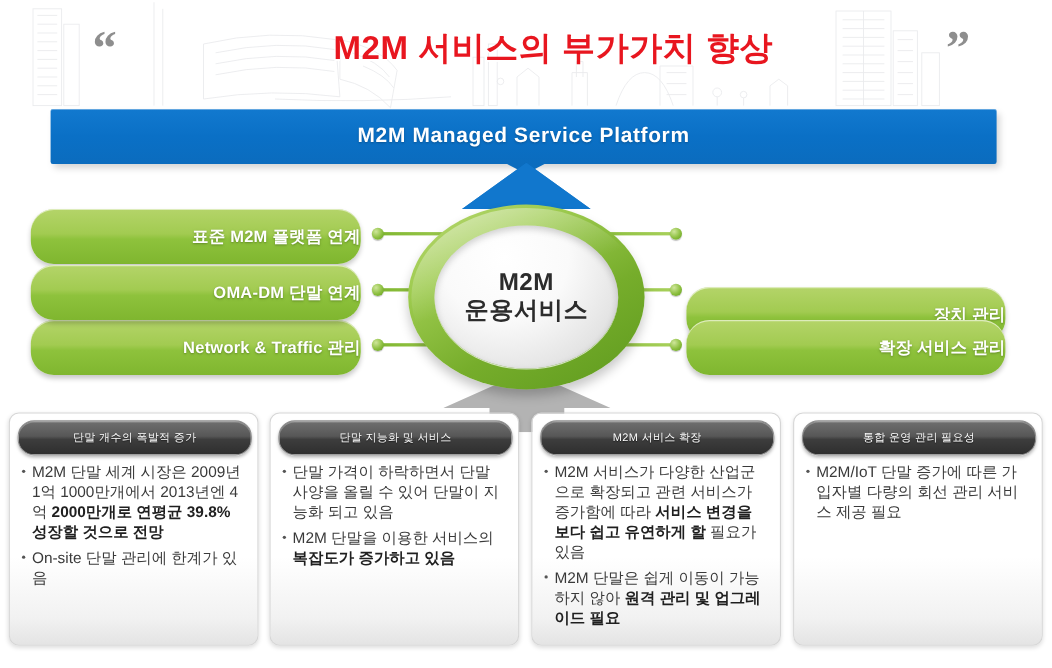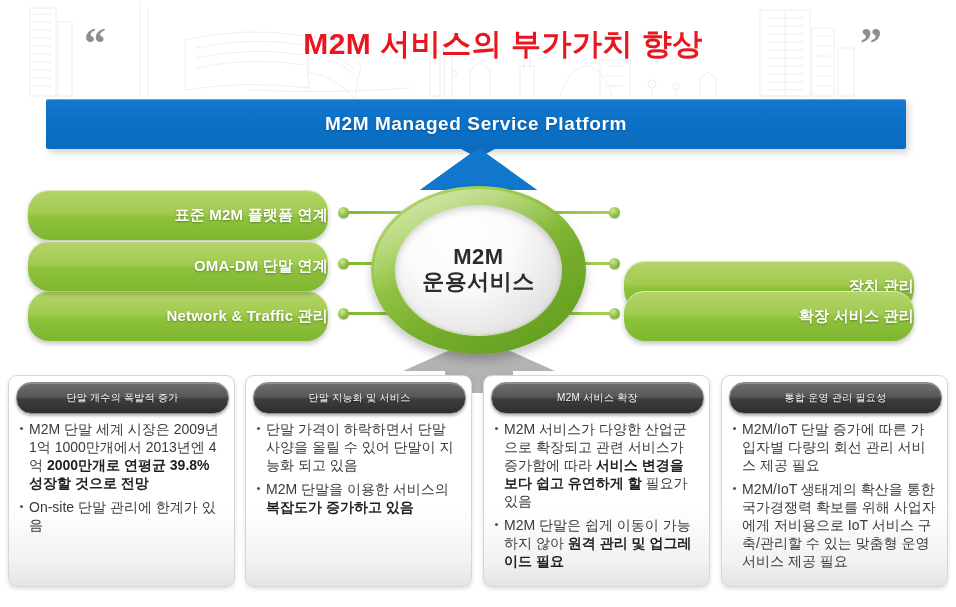--- a/index.html
+++ b/index.html
@@ -286,17 +286,16 @@
         <div class="bullet"><span>M2M 단말은 쉽게 이동이 가능하지 않아 </span><b>원격 관리 및 업그레이드 필요</b></div>
       </div>
   </div>
 
   <div class="card" style="left:721px;">
     <div class="card-head">
       <span>통합 운영 관리 필요성</span>
     </div>
     <div class="card-body">
         <div class="bullet"><span>M2M/IoT 단말 증가에 따른 가입자별 다량의 회선 관리 서비스 제공 필요</span></div>
-        <div class="bullet"><span>M2M/IoT 생태계의 확산을 통한 국가경쟁력 확보를 위해 사업자에게 저비용으로 IoT 서비스 구축/관리할 수 있는 맞춤형 운영 서비스 제공 필요</span></div>
       </div>
   </div>
 
 </div>
 
 </body></html>

